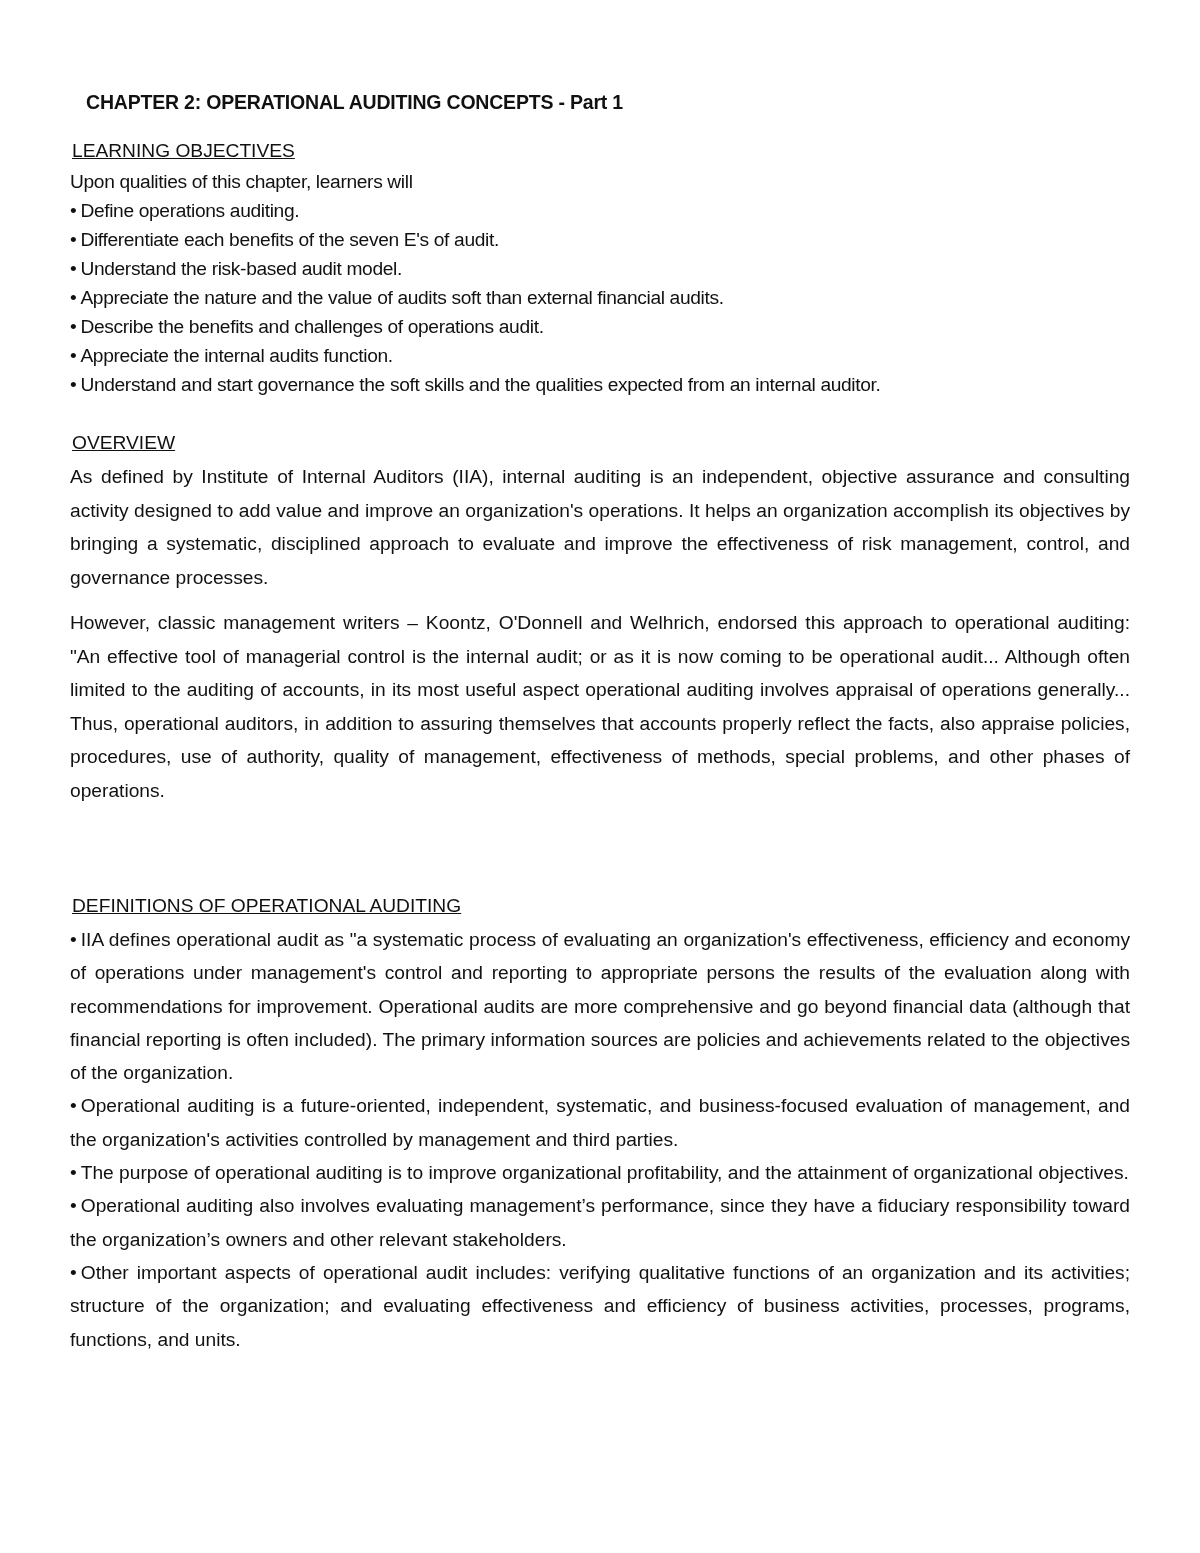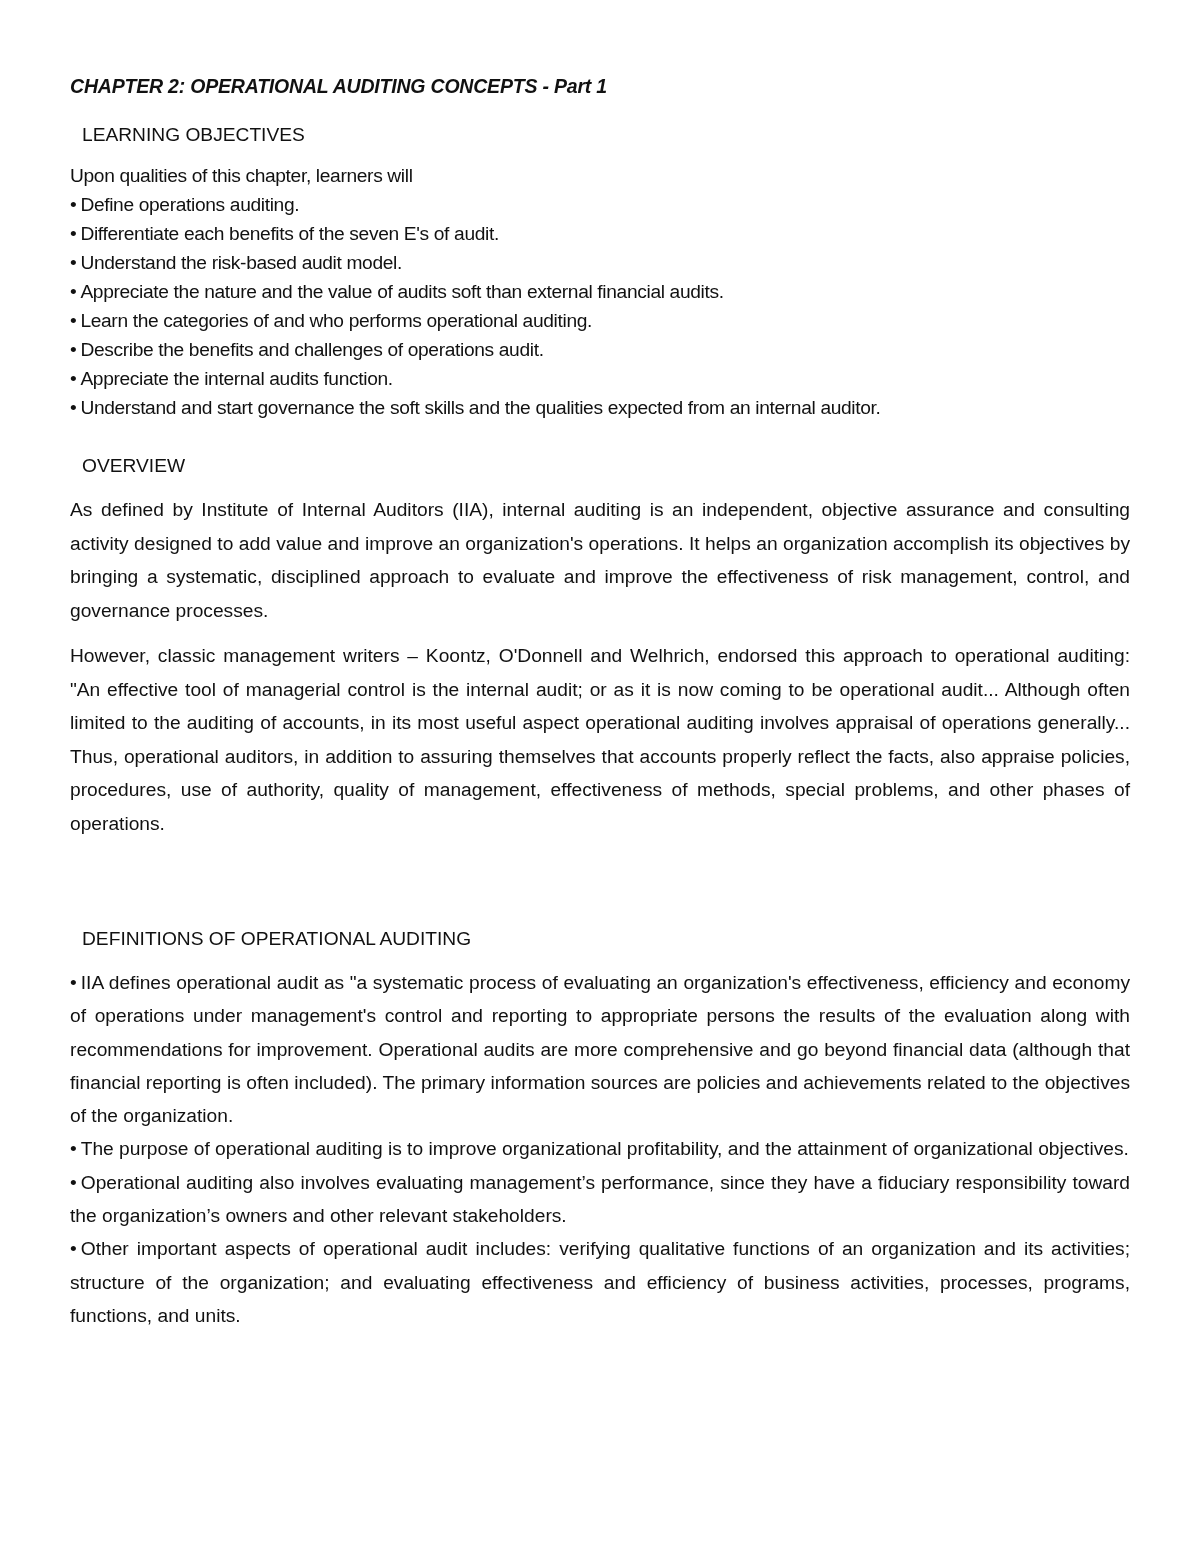--- a/index.html
+++ b/index.html
@@ -15,26 +15,26 @@
     position: absolute;
     left: 70px;
     top: 72px;
     width: 1060px;
     font-size: 19.2px;
   }
   .title {
     font-weight: bold;
     font-size: 19.5px;
     letter-spacing: -0.2px;
-    margin: 0;
+    margin: 16px;
     line-height: 28px;
-    font-style: italic;
   }
   .heading {
-    margin: 12px;
+    text-decoration: underline;
+    margin: 2px;
     line-height: 29px;
   }
   .lo-heading { margin-top: 20px; }
   .list-line {
     margin: 0;
     line-height: 29px;
     letter-spacing: -0.35px;
     white-space: nowrap;
   }
   .bullet { margin-right: 4px; }
@@ -57,36 +57,36 @@
   <h1 class="title">CHAPTER 2: OPERATIONAL AUDITING CONCEPTS - Part 1</h1>
 
   <section>
     <p class="heading lo-heading">LEARNING OBJECTIVES</p>
     <p class="list-line">Upon qualities of this chapter, learners will</p>
     <div>
       <p class="list-line"><span class="bullet">•</span><span>Define operations auditing.</span></p>
       <p class="list-line"><span class="bullet">•</span><span>Differentiate each benefits of the seven E's of audit.</span></p>
       <p class="list-line"><span class="bullet">•</span><span>Understand the risk-based audit model.</span></p>
       <p class="list-line"><span class="bullet">•</span><span>Appreciate the nature and the value of audits soft than external financial audits.</span></p>
-      <p class="list-line"><span class="bullet">•</span><span>Learn the categories of and who performs operational auditing.</span></p>
       <p class="list-line"><span class="bullet">•</span><span>Describe the benefits and challenges of operations audit.</span></p>
       <p class="list-line"><span class="bullet">•</span><span>Appreciate the internal audits function.</span></p>
       <p class="list-line"><span class="bullet">•</span><span>Understand and start governance the soft skills and the qualities expected from an internal auditor.</span></p>
     </div>
   </section>
 
   <section>
     <p class="heading ov-heading">OVERVIEW</p>
     <p class="para">As defined by Institute of Internal Auditors (IIA), internal auditing is an independent, objective assurance and consulting activity designed to add value and improve an organization's operations. It helps an organization accomplish its objectives by bringing a systematic, disciplined approach to evaluate and improve the effectiveness of risk management, control, and governance processes.</p>
     <p class="para para2">However, classic management writers – Koontz, O'Donnell and Welhrich, endorsed this approach to operational auditing: "An effective tool of managerial control is the internal audit; or as it is now coming to be operational audit... Although often limited to the auditing of accounts, in its most useful aspect operational auditing involves appraisal of operations generally... Thus, operational auditors, in addition to assuring themselves that accounts properly reflect the facts, also appraise policies, procedures, use of authority, quality of management, effectiveness of methods, special problems, and other phases of operations.</p>
   </section>
 
   <section>
     <p class="heading def-heading">DEFINITIONS OF OPERATIONAL AUDITING</p>
     <div>
       <p class="def-item"><span class="bullet">•</span><span>IIA defines operational audit as "a systematic process of evaluating an organization's effectiveness, efficiency and economy of operations under management's control and reporting to appropriate persons the results of the evaluation along with recommendations for improvement. Operational audits are more comprehensive and go beyond financial data (although that financial reporting is often included). The primary information sources are policies and achievements related to the objectives of the organization.</span></p>
+      <p class="def-item"><span class="bullet">•</span><span>Operational auditing is a future-oriented, independent, systematic, and business-focused evaluation of management, and the organization's activities controlled by management and third parties.</span></p>
       <p class="def-item"><span class="bullet">•</span><span>The purpose of operational auditing is to improve organizational profitability, and the attainment of organizational objectives.</span></p>
       <p class="def-item"><span class="bullet">•</span><span>Operational auditing also involves evaluating management’s performance, since they have a fiduciary responsibility toward the organization’s owners and other relevant stakeholders.</span></p>
       <p class="def-item"><span class="bullet">•</span><span>Other important aspects of operational audit includes: verifying qualitative functions of an organization and its activities; structure of the organization; and evaluating effectiveness and efficiency of business activities, processes, programs, functions, and units.</span></p>
     </div>
   </section>
 
 </div>
 
 </body></html>

